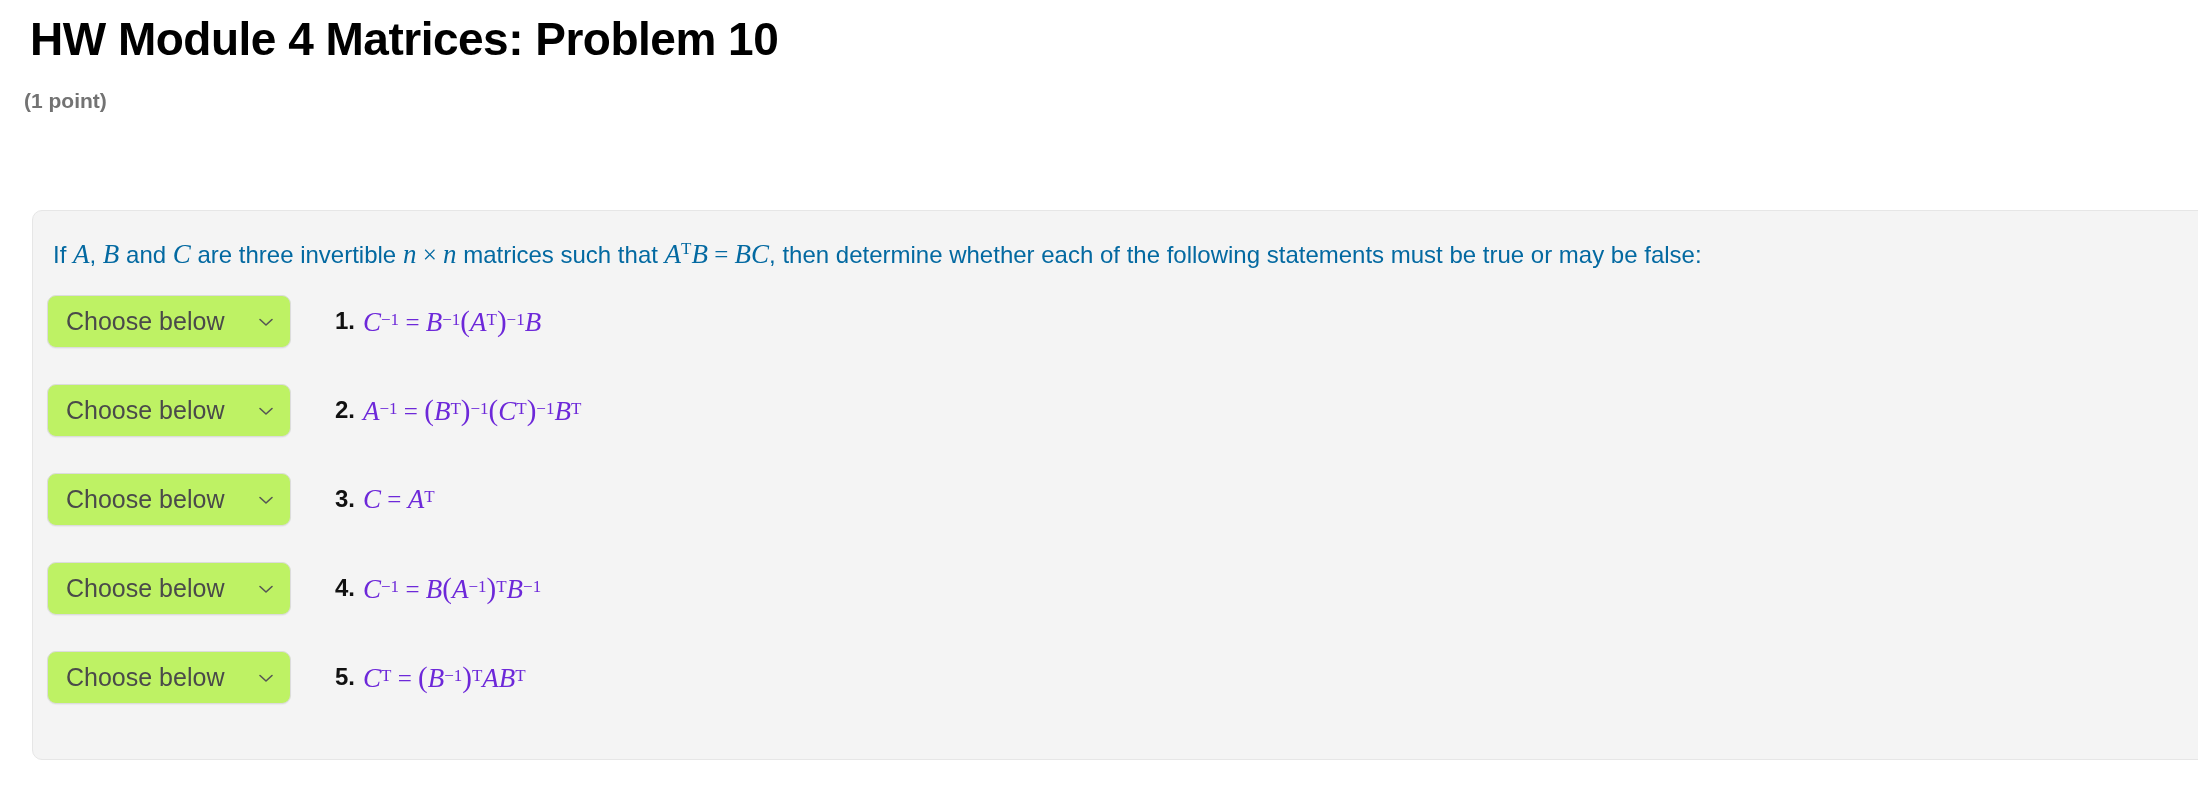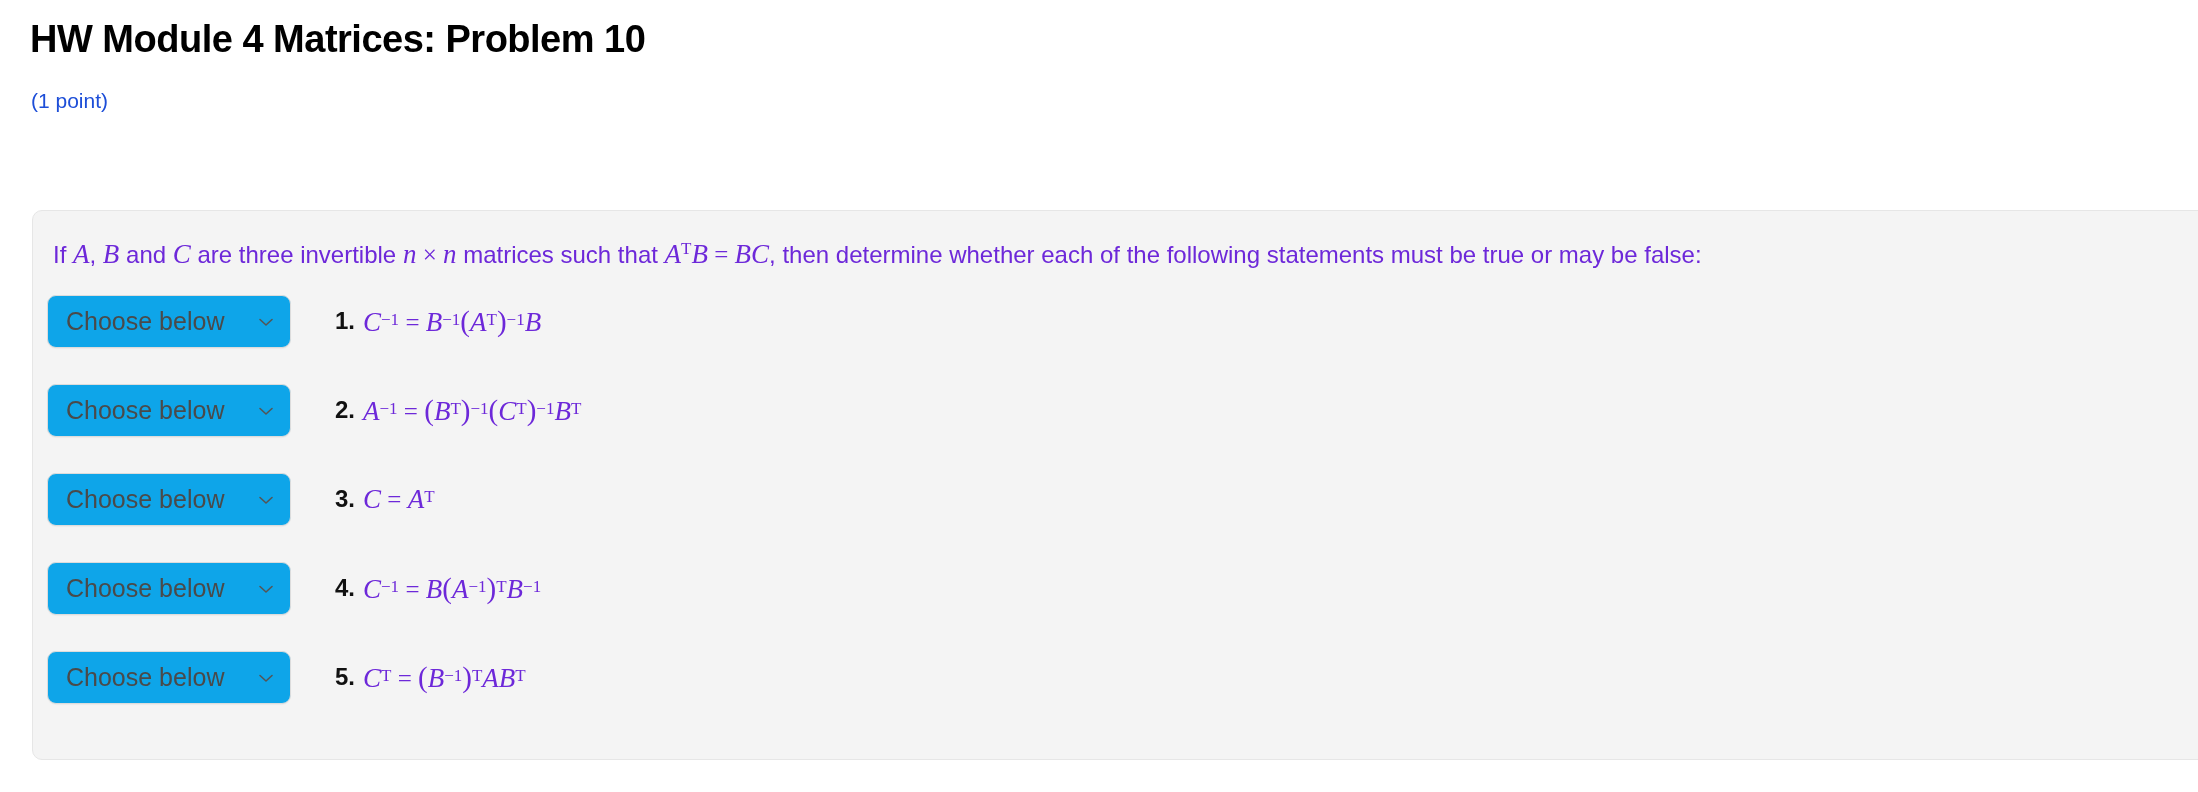--- a/index.html
+++ b/index.html
@@ -19,35 +19,35 @@
     position: relative;
     width: 2198px;
     height: 792px;
   }
 
   
   .problem-title {
     position: absolute;
     left: 30px;
     top: 12px;
-    font-size: 38px;
+    font-size: 46px;
     font-weight: bold;
     letter-spacing: -0.5px;
     line-height: 54px;
     color: #000;
     white-space: nowrap;
   }
   .point-value {
     position: absolute;
-    left: 31px;
+    left: 24px;
     top: 88px;
     font-size: 21px;
-    font-weight: normal;
+    font-weight: bold;
     line-height: 26px;
-    color: #1d4ed8;
+    color: #737373;
     white-space: nowrap;
   }
 
   
   .problem-panel {
     position: absolute;
     left: 32px;
     top: 210px;
     width: 2190px;
     height: 550px;
@@ -56,21 +56,21 @@
     border-radius: 10px;
     box-sizing: border-box;
   }
 
   .problem-statement {
     position: absolute;
     left: 20px;
     top: 26px;
     font-size: 24px;
     line-height: 34px;
-    color: #6d28d9;
+    color: #0369a1;
     white-space: nowrap;
   }
 
   
   .mi {
     font-family: "Liberation Serif", serif;
     font-style: italic;
     font-size: 27px;
   }
   .msym {
@@ -102,21 +102,21 @@
     position: relative;
     height: 89px;
   }
 
   .choose-select {
     position: absolute;
     left: 8px;
     top: 8px;
     width: 244px;
     height: 53px;
-    background: #0ea5e9;
+    background: #bef264;
     border: 1px solid #dcdcdc;
     border-radius: 9px;
     box-sizing: border-box;
     display: flex;
     align-items: center;
     padding: 0 14px 0 18px;
     cursor: pointer;
     box-shadow: 0 1px 1px rgba(0,0,0,0.04);
   }
   .choose-label {

